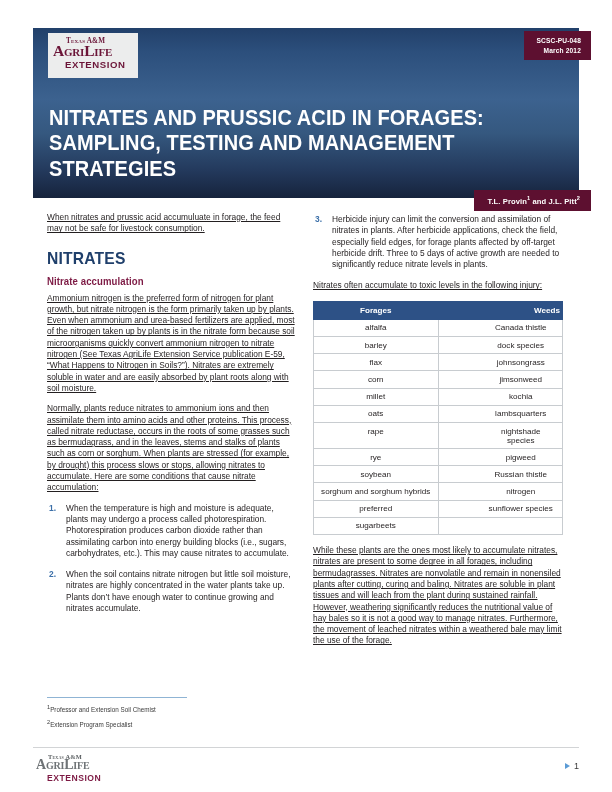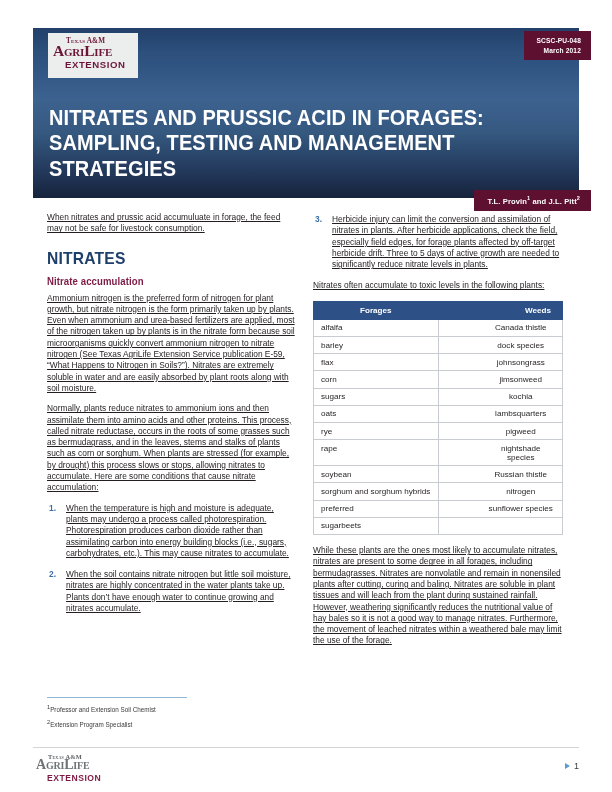--- a/index.html
+++ b/index.html
@@ -76,21 +76,21 @@
     font-size: 17px; font-weight: 700; color: #1f3f6b;
     margin: 14px 0 7px 0; letter-spacing: .2px;
     transform: scaleX(0.92); transform-origin: left center;
   }
   h3.sub {
     font-family: "Liberation Sans Narrow", "Liberation Sans", sans-serif;
     font-size: 10.2px; font-weight: 700; color: #7d1a44;
     margin: 0 0 6px 0; letter-spacing: .1px;
     transform: scaleX(0.94); transform-origin: left center;
   }
-  ol.numlist { margin: 2px 0 0 0; padding: 0; list-style: none; counter-reset: n; text-decoration: underline; }
+  ol.numlist { margin: 2px 0 0 0; padding: 0; list-style: none; counter-reset: n; }
   ol.numlist > li {
     position: relative; padding-left: 19px; margin-bottom: 10px;
     font-size: 8.35px; line-height: 1.355;
   }
   ol.numlist > li::before {
     counter-increment: n; content: counter(n) ".";
     position: absolute; left: 2px; top: 0;
     color: #3b6fa8; font-weight: 700; font-size: 8.35px;
   }
   ol.start3 { counter-reset: n 2; }
@@ -100,30 +100,30 @@
   .fnrule { width: 140px; height: 1.4px; background: #8fb4d4; margin-bottom: 5px; }
   .fnote { font-size: 6.3px; line-height: 1.55; color: #3b3b3b; margin: 0 0 2.5px 0; }
 
   
   table.plants {
     width: 250px; border-collapse: collapse; margin: 5px 0 10px 0;
     table-layout: fixed;
   }
   table.plants th {
     background: #2d5186; color: #ffffff;
-    font-size: 8.1px; font-weight: 700; padding: 4px 11px;
+    font-size: 8.1px; font-weight: 700; padding: 4px 2px;
     border: 1px solid #2d5186;
   }
   table.plants th.forages { text-align: center; }
   table.plants th.weeds   { text-align: right; }
   table.plants td {
     font-size: 8.1px; padding: 3.6px 7px; border: 1px solid #c8ccd0;
     color: #231f20; vertical-align: top;
   }
-  table.plants td.f { text-align: left; width: 50%; }
+  table.plants td.f { text-align: center; width: 50%; }
   table.plants td.w { text-align: center; width: 50%; padding-left: 48px; }
 
   
   .footer-rule {
     position: absolute; left: 33px; top: 747px; width: 546px; height: 1px;
     background: #d2d4d6;
   }
   .footer-logo { position: absolute; left: 36px; top: 754px; width: 120px; }
   .fl1 { font-family: "Liberation Serif", serif; font-size: 6.4px; color: #5c6063;
     font-weight: 700; font-variant: small-caps; letter-spacing: .2px;
@@ -184,21 +184,21 @@
     <div class="fnrule"></div>
     <p class="fnote"><sup>1</sup><span>Professor and Extension Soil Chemist</span></p>
     <p class="fnote"><sup>2</sup><span>Extension Program Specialist</span></p>
   </div>
 
   <div class="col col-right">
     <ol class="numlist start3">
       <li>Herbicide injury can limit the conversion and assimilation of nitrates in plants. After herbicide applications, check the field, especially field edges, for forage plants affected by off-target herbicide drift. Three to 5 days of active growth are needed to significantly reduce nitrate levels in plants.</li>
     </ol>
 
-    <p class="body">Nitrates often accumulate to toxic levels in the following plants:</p>
+    <p class="body">Nitrates often accumulate to toxic levels in the following injury:</p>
 
     <table class="plants">
       <thead>
         <tr>
           <th class="forages">Forages</th>
           <th class="weeds">Weeds</th>
         </tr>
       </thead>
       <tbody>
         <tr>
@@ -211,34 +211,34 @@
           </tr>
         <tr>
             <td class="f">flax</td>
             <td class="w">johnsongrass</td>
           </tr>
         <tr>
             <td class="f">corn</td>
             <td class="w">jimsonweed</td>
           </tr>
         <tr>
-            <td class="f">sugars</td>
+            <td class="f">millet</td>
             <td class="w">kochia</td>
           </tr>
         <tr>
             <td class="f">oats</td>
             <td class="w">lambsquarters</td>
           </tr>
         <tr>
+            <td class="f">rape</td>
+            <td class="w">nightshade species</td>
+          </tr>
+        <tr>
             <td class="f">rye</td>
             <td class="w">pigweed</td>
-          </tr>
-        <tr>
-            <td class="f">rape</td>
-            <td class="w">nightshade species</td>
           </tr>
         <tr>
             <td class="f">soybean</td>
             <td class="w">Russian thistle</td>
           </tr>
         <tr>
             <td class="f">sorghum and sorghum hybrids</td>
             <td class="w">nitrogen</td>
           </tr>
         <tr>

